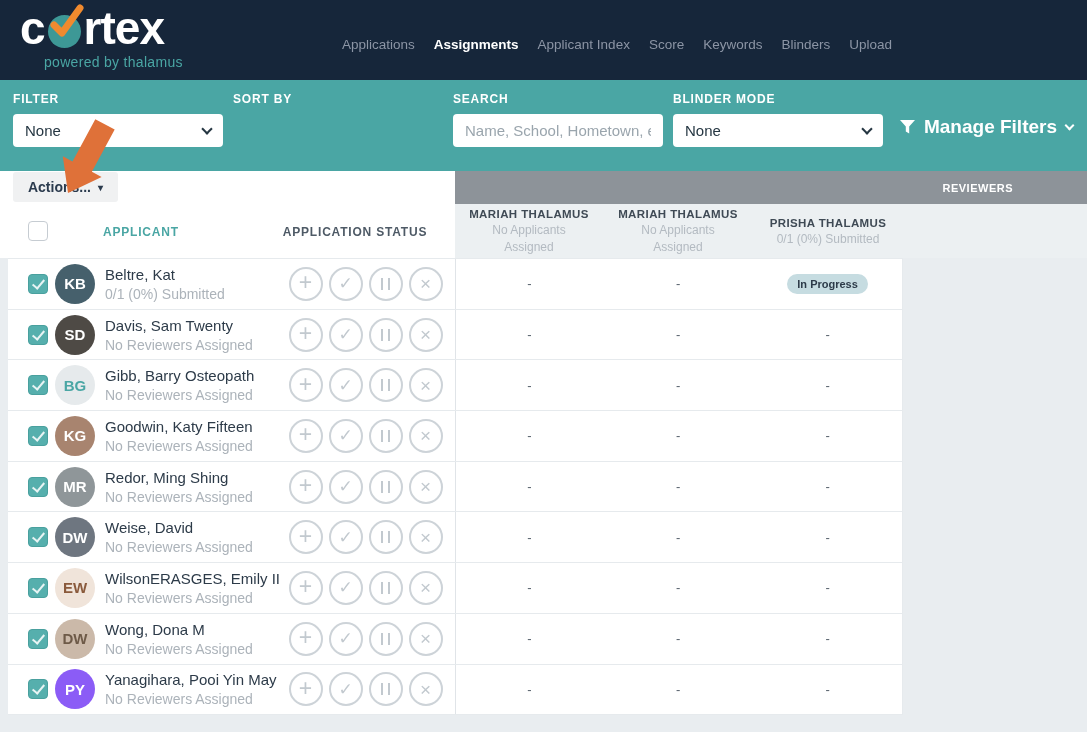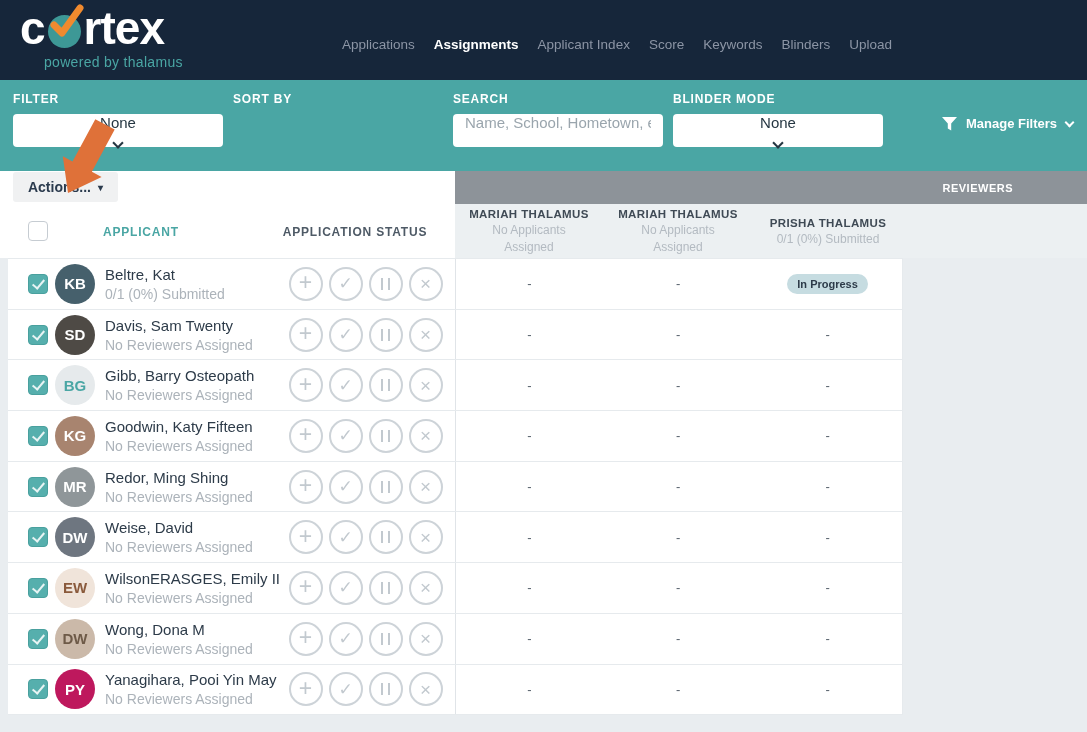--- a/index.html
+++ b/index.html
@@ -15,25 +15,25 @@
   .logo-check { position: absolute; left: -3px; top: -14px; }
   .tagline { color: #4aa6a4; font-size: 14px; margin: 3px 0 0 24px; letter-spacing: .3px; }
   .nav-links { position: absolute; left: 342px; top: 0; height: 88px; display: flex; align-items: center; gap: 19px; }
   .nav-link { color: #8c95a5; font-size: 13.5px; text-decoration: none; cursor: pointer; }
   .nav-link.active { color: #ffffff; font-weight: bold; }
 
   
   .filterbar { position: absolute; left: 0; top: 80px; width: 1087px; height: 91px; background: #4aa6a4; }
   .fg { position: absolute; top: 12px; width: 210px; }
   .fg-label { color: #fff; font-size: 12px; font-weight: bold; letter-spacing: .8px; margin-bottom: 8px; }
-  .control { background: #fff; border-radius: 4px; height: 33px; display: flex; align-items: center; justify-content: space-between; padding: 0 12px; font-size: 15px; color: #253642; cursor: pointer; flex-direction: column; }
+  .control { background: #fff; border-radius: 4px; height: 33px; display: flex; align-items: center; justify-content: space-between; padding: 0 12px; font-size: 15px; color: #253642; cursor: pointer; }
   .chev { width: 8px; height: 8px; border-right: 2px solid #253642; border-bottom: 2px solid #253642; transform: rotate(45deg); margin-top: -4px; flex: none; }
   .control input { border: none; outline: none; width: 100%; font-size: 15px; color: #253642; background: transparent; }
   .control input::placeholder { color: #9aa5ad; }
-  .manage { position: absolute; right: 14px; top: 36px; display: flex; align-items: center; gap: 9px; color: #fff; font-size: 13px; font-weight: bold; cursor: pointer; }
+  .manage { position: absolute; right: 14px; top: 36px; display: flex; align-items: center; gap: 9px; color: #fff; font-size: 19px; font-weight: bold; cursor: pointer; }
   .chev-white { width: 7px; height: 7px; border-right: 2px solid #fff; border-bottom: 2px solid #fff; transform: rotate(45deg); margin-top: -3px; }
 
   
   .actions-strip { position: absolute; left: 0; top: 171px; width: 455px; height: 33px; background: #fff; }
   .actions-btn { position: absolute; left: 13px; top: 172px; width: 105px; height: 30px; background: #f0f1f2; border: none; border-radius: 3px; font-size: 14px; font-weight: bold; color: #2b3b4e; display: flex; align-items: center; justify-content: center; gap: 7px; cursor: pointer; }
   .caret { font-size: 10px; color: #2b3b4e; }
 
   .revbar { position: absolute; left: 455px; top: 171px; width: 632px; height: 33px; background: #8d9399; color: #fff; font-size: 11px; font-weight: bold; letter-spacing: .5px; display: flex; align-items: center; justify-content: flex-end; padding-right: 74px; }
 
   .thead { position: absolute; left: 0; top: 204px; width: 455px; height: 54px; background: #fff; }
@@ -387,21 +387,21 @@
         </div>
       </div>
       <div class="rcell">-</div>
       <div class="rcell">-</div>
       <div class="rcell">-</div>
     </div>
 
     <div class="row">
       <div class="cell-app">
         <span class="cb on"></span>
-        <span class="avatar" style="background: #be185d; color: rgb(255, 255, 255);">PY</span>
+        <span class="avatar" style="background: #8b5cf6; color: rgb(255, 255, 255);">PY</span>
         <div class="who">
           <div class="nm">Yanagihara, Pooi Yin May</div>
           <div class="sub">No Reviewers Assigned</div>
         </div>
         <div class="sticons">
           <span class="icn">
               <i class="g g-plus">+</i>
             </span>
           <span class="icn">
               <i class="g">✓</i>

